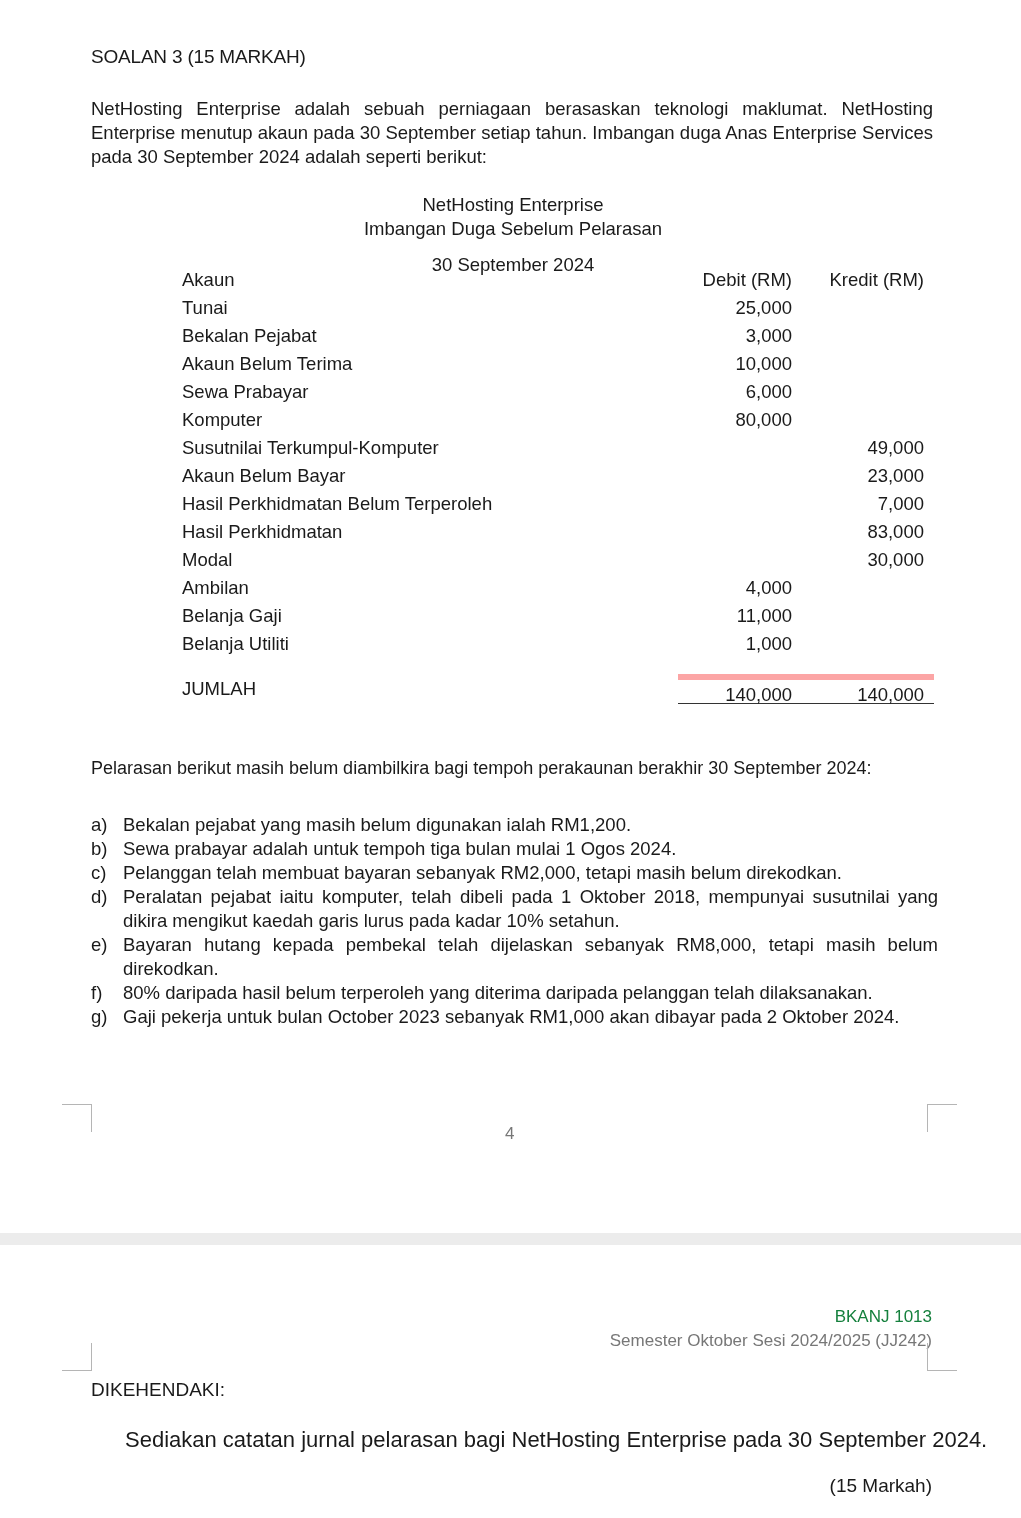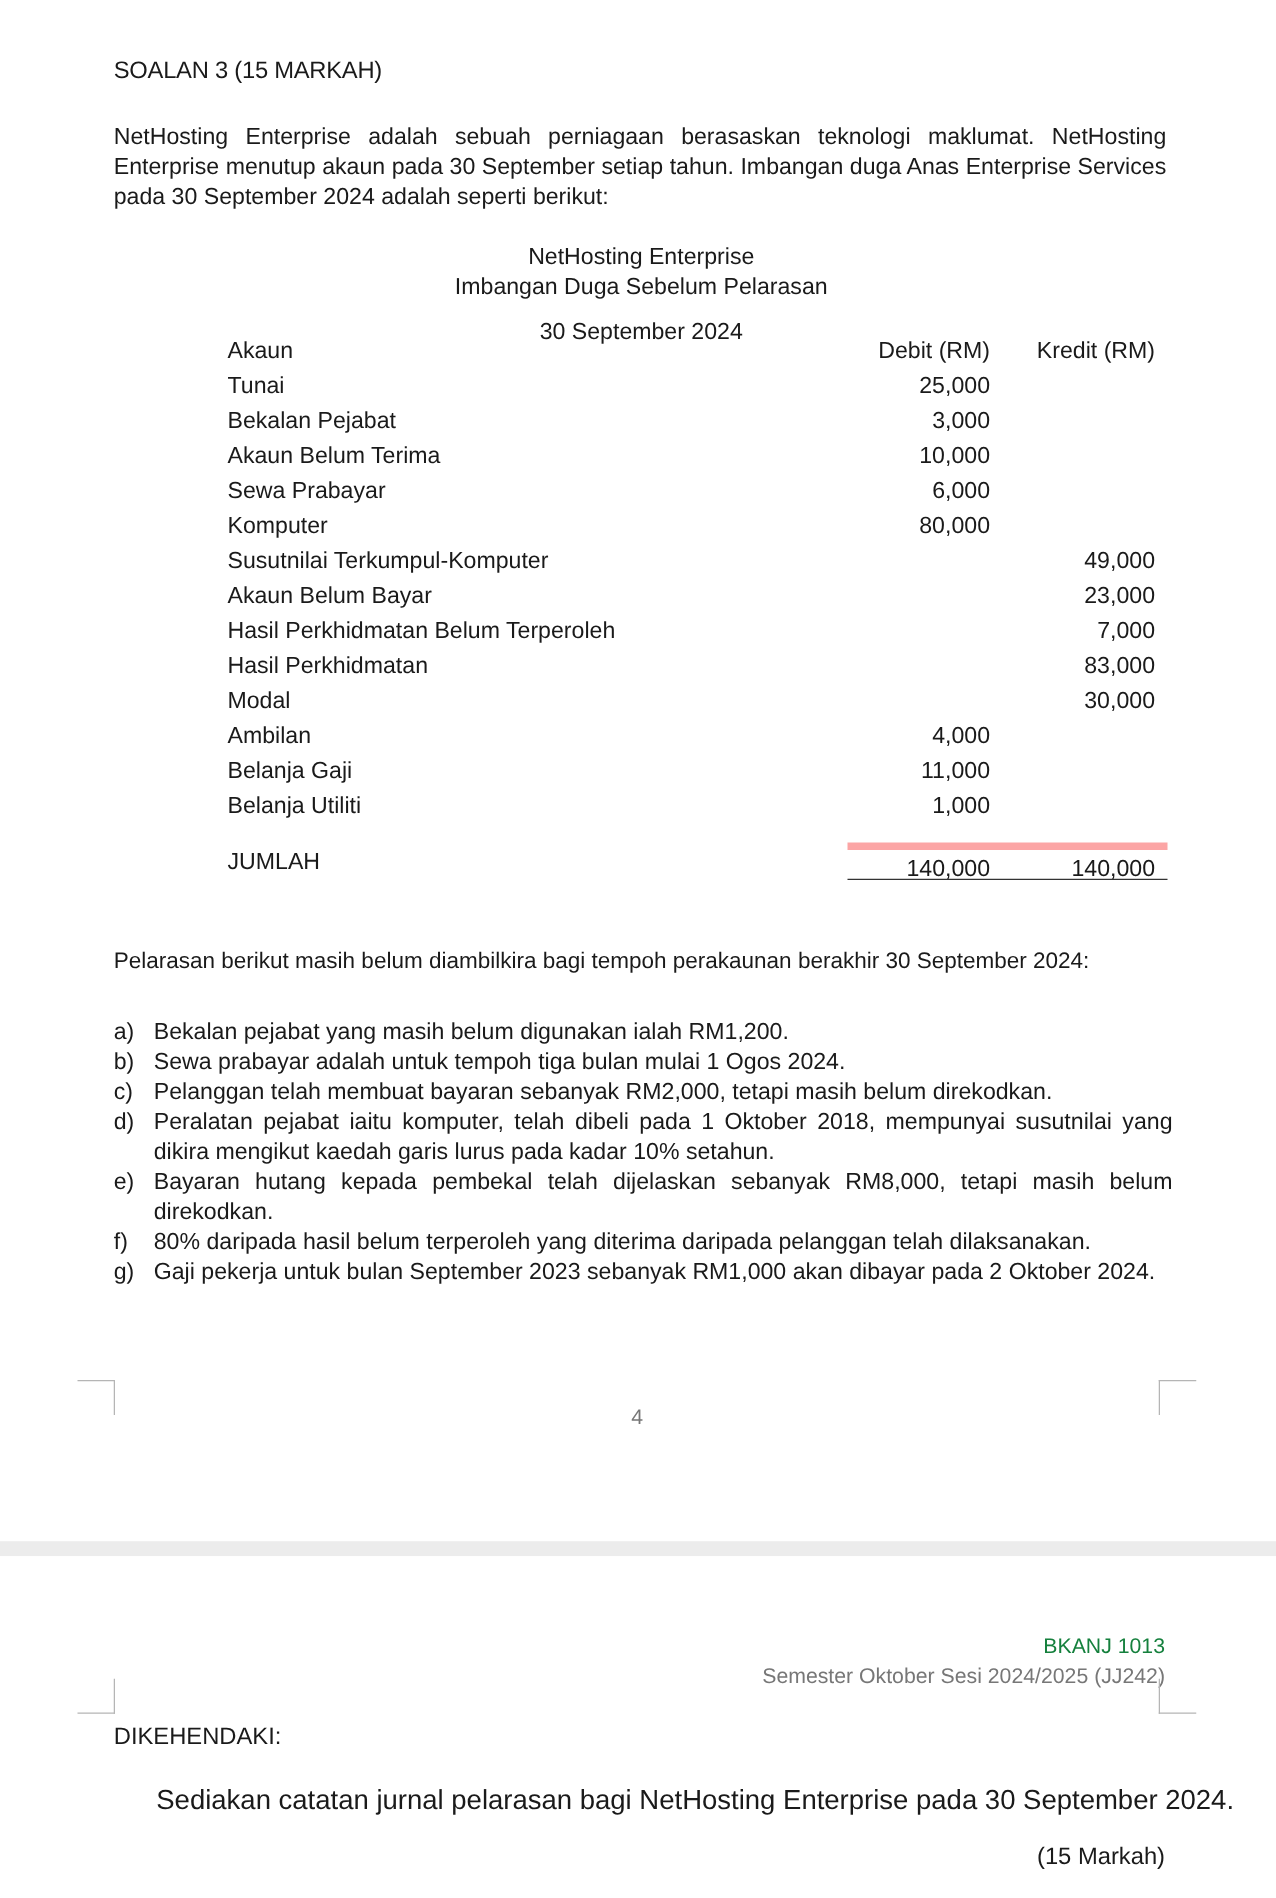--- a/index.html
+++ b/index.html
@@ -165,21 +165,21 @@
   <div class="adj-item">
     <span class="lbl">e)</span>
     <span>Bayaran hutang kepada pembekal telah dijelaskan sebanyak RM8,000, tetapi masih belum direkodkan.</span>
   </div>
   <div class="adj-item">
     <span class="lbl">f)</span>
     <span>80% daripada hasil belum terperoleh yang diterima daripada pelanggan telah dilaksanakan.</span>
   </div>
   <div class="adj-item">
     <span class="lbl">g)</span>
-    <span>Gaji pekerja untuk bulan September 2023 sebanyak RM1,000 akan dibayar pada 2 Oktober 2024.</span>
+    <span>Gaji pekerja untuk bulan October 2023 sebanyak RM1,000 akan dibayar pada 2 Oktober 2024.</span>
   </div>
 </div>
 
 <div class="corner c-tl"></div>
 <div class="corner c-tr"></div>
 <div class="pg-num">4</div>
 
 <div class="hdr-code">BKANJ 1013</div>
 <div class="hdr-sem">Semester Oktober Sesi 2024/2025 (JJ242)</div>
 <div class="corner c-bl"></div>

